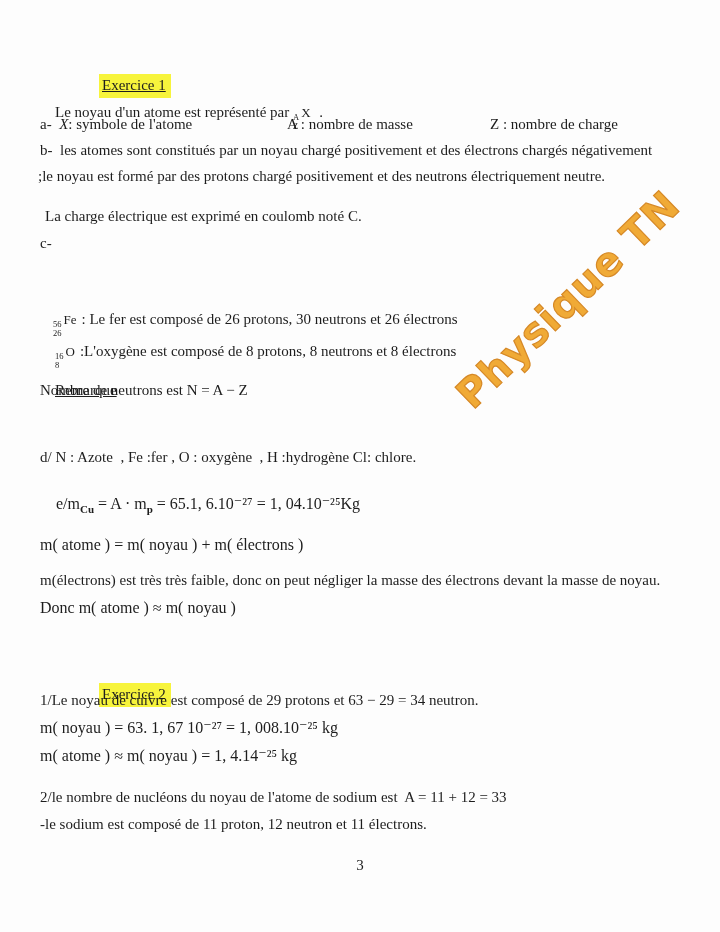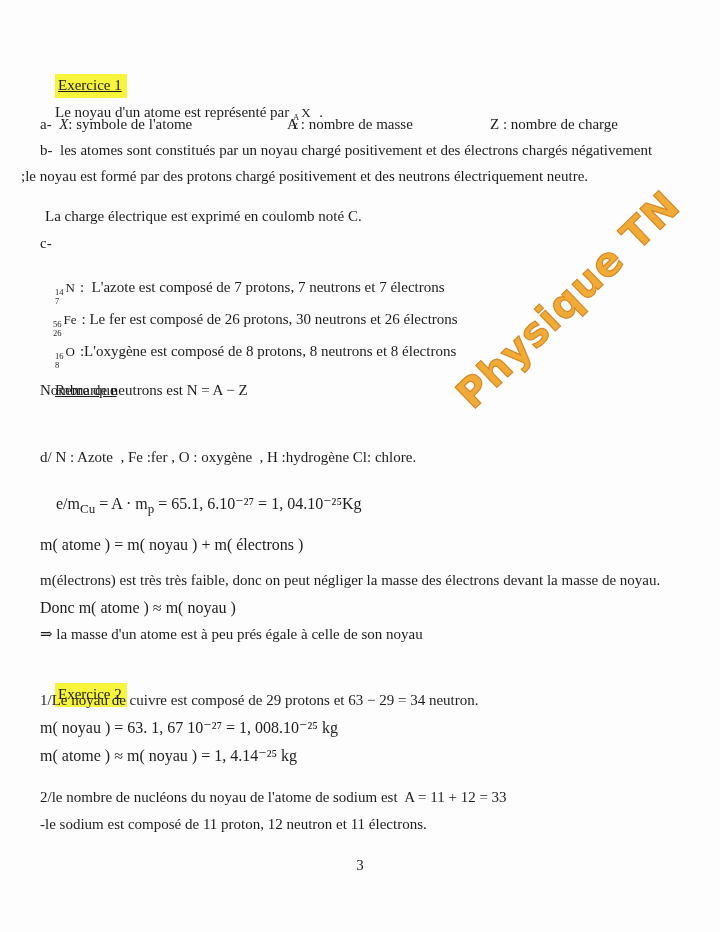--- a/index.html
+++ b/index.html
@@ -8,34 +8,34 @@
     background:#fdfdfd; overflow:hidden;
     font-family:"Liberation Serif","DejaVu Serif",serif;
     color:#1d1d1d;
   }
   .line {
     position:absolute; left:40px; font-size:15px; line-height:19px;
     white-space:pre; color:#1d1d1d;
   }
   .formula { font-size:16px; }
   .hl {
-    background:#f7f43c; padding:2px 5px 3px 3px; display:inline-block;
+    background:#f7f43c; padding:2px 5px 3px 3px; display:inline-block;margin-left:44px;
   }
   .hl-underline { text-decoration:underline; }
   .u { text-decoration:underline; }
   .ital { font-style:italic; }
   
   .nuc {
     display:inline-flex; flex-direction:column; justify-content:center;
     font-size:8.5px; line-height:8.5px; vertical-align:-3px;
     margin-right:2px; text-align:left;
   }
   .nuc span { display:block; }
   .nuc-sym { font-size:13px; margin-right:5px; }
-  .sub { font-size:13px; vertical-align:-4px; }
+  .sub { font-size:11px; vertical-align:-4px;font-weight:bold; }
   
   .col { position:absolute; top:0; white-space:pre;text-align:right; }
   
   #watermark {
     position:absolute; left:430px; top:290px; width:250px; height:52px;
     transform:rotate(-44deg); transform-origin:center;
     font-family:"DejaVu Sans","Liberation Sans",sans-serif;
     font-weight:700; font-size:40px; letter-spacing:1px; text-align:center;
     color:#f0a62c; -webkit-text-stroke:1.2px #d4831c;
     opacity:0.95; z-index:0; white-space:nowrap;
@@ -61,29 +61,26 @@
     <span>Le noyau d'un atome est représenté par </span><span class="nuc"><span>A</span><span>Z</span></span><span class="nuc-sym">X</span><span> .</span>
   </div>
 
   <div class="line z1" style="top:115px; width:640px">
     <span class="col" style="left:0"><span>a-  </span><span class="ital">X</span><span>: symbole de l'atome</span></span>
     <span class="col" style="left:247px">A : nombre de masse</span>
     <span class="col" style="left:450px">Z : nombre de charge</span>
   </div>
 
   <div class="line z1" style="top:141px">b-  les atomes sont constitués par un noyau chargé positivement et des électrons chargés négativement</div>
-  <div class="line z1" style="top:167px; left:21px">;le noyau est formé par des protons chargé positivement et des neutrons électriquement neutre.</div>
+  <div class="line z1" style="top:167px; left:38px">;le noyau est formé par des protons chargé positivement et des neutrons électriquement neutre.</div>
 
   <div class="line z1" style="top:207px; left:45px">La charge électrique est exprimé en coulomb noté C.</div>
 
   <div class="line z1" style="top:234px">c-</div>
 
-  <div class="line z1" style="top:259px">
-    <span class="nuc"><span>14</span><span>7</span></span><span class="nuc-sym">N</span><span>:  L'azote est composé de 7 protons, 7 neutrons et 7 électrons</span>
-  </div>
 
   <div class="line z1" style="top:291px; left:38px">
     <span class="nuc"><span>56</span><span>26</span></span><span class="nuc-sym">Fe</span><span>: Le fer est composé de 26 protons, 30 neutrons et 26 électrons</span>
   </div>
 
   <div class="line z1" style="top:323px">
     <span class="nuc"><span>16</span><span>8</span></span><span class="nuc-sym">O</span><span>:L'oxygène est composé de 8 protons, 8 neutrons et 8 électrons</span>
   </div>
 
   <div class="line z1" style="top:362px">
@@ -94,21 +91,20 @@
 
   <div class="line z1" style="top:448px">d/ N : Azote  , Fe :fer , O : oxygène  , H :hydrogène Cl: chlore.</div>
 
   <div class="line formula z1" style="top:475px">
     <span>e/m</span><span class="sub">Cu</span><span> = A · m</span><span class="sub">p</span><span> = 65.1, 6.10⁻²⁷ = 1, 04.10⁻²⁵Kg</span>
   </div>
 
   <div class="line formula z1" style="top:535px">m( atome ) = m( noyau ) + m( électrons )</div>
   <div class="line z1" style="top:571px">m(électrons) est très très faible, donc on peut négliger la masse des électrons devant la masse de noyau.</div>
   <div class="line formula z1" style="top:598px">Donc m( atome ) ≈ m( noyau )</div>
-  <div class="line z1" style="top:625px">⇒ la masse d'un atome est à peu prés égale à celle de son noyau</div>
 
   <div class="line z1" style="top:664px">
     <span class="hl">Exercice 2</span>
   </div>
 
   <div class="line z1" style="top:691px">1/Le noyau de cuivre est composé de 29 protons et 63 − 29 = 34 neutron.</div>
   <div class="line formula z1" style="top:718px">m( noyau ) = 63. 1, 67 10⁻²⁷ = 1, 008.10⁻²⁵ kg</div>
   <div class="line formula z1" style="top:746px">m( atome ) ≈ m( noyau ) = 1, 4.14⁻²⁵ kg</div>
   <div class="line z1" style="top:788px">2/le nombre de nucléons du noyau de l'atome de sodium est  A = 11 + 12 = 33</div>
   <div class="line z1" style="top:815px">-le sodium est composé de 11 proton, 12 neutron et 11 électrons.</div>

